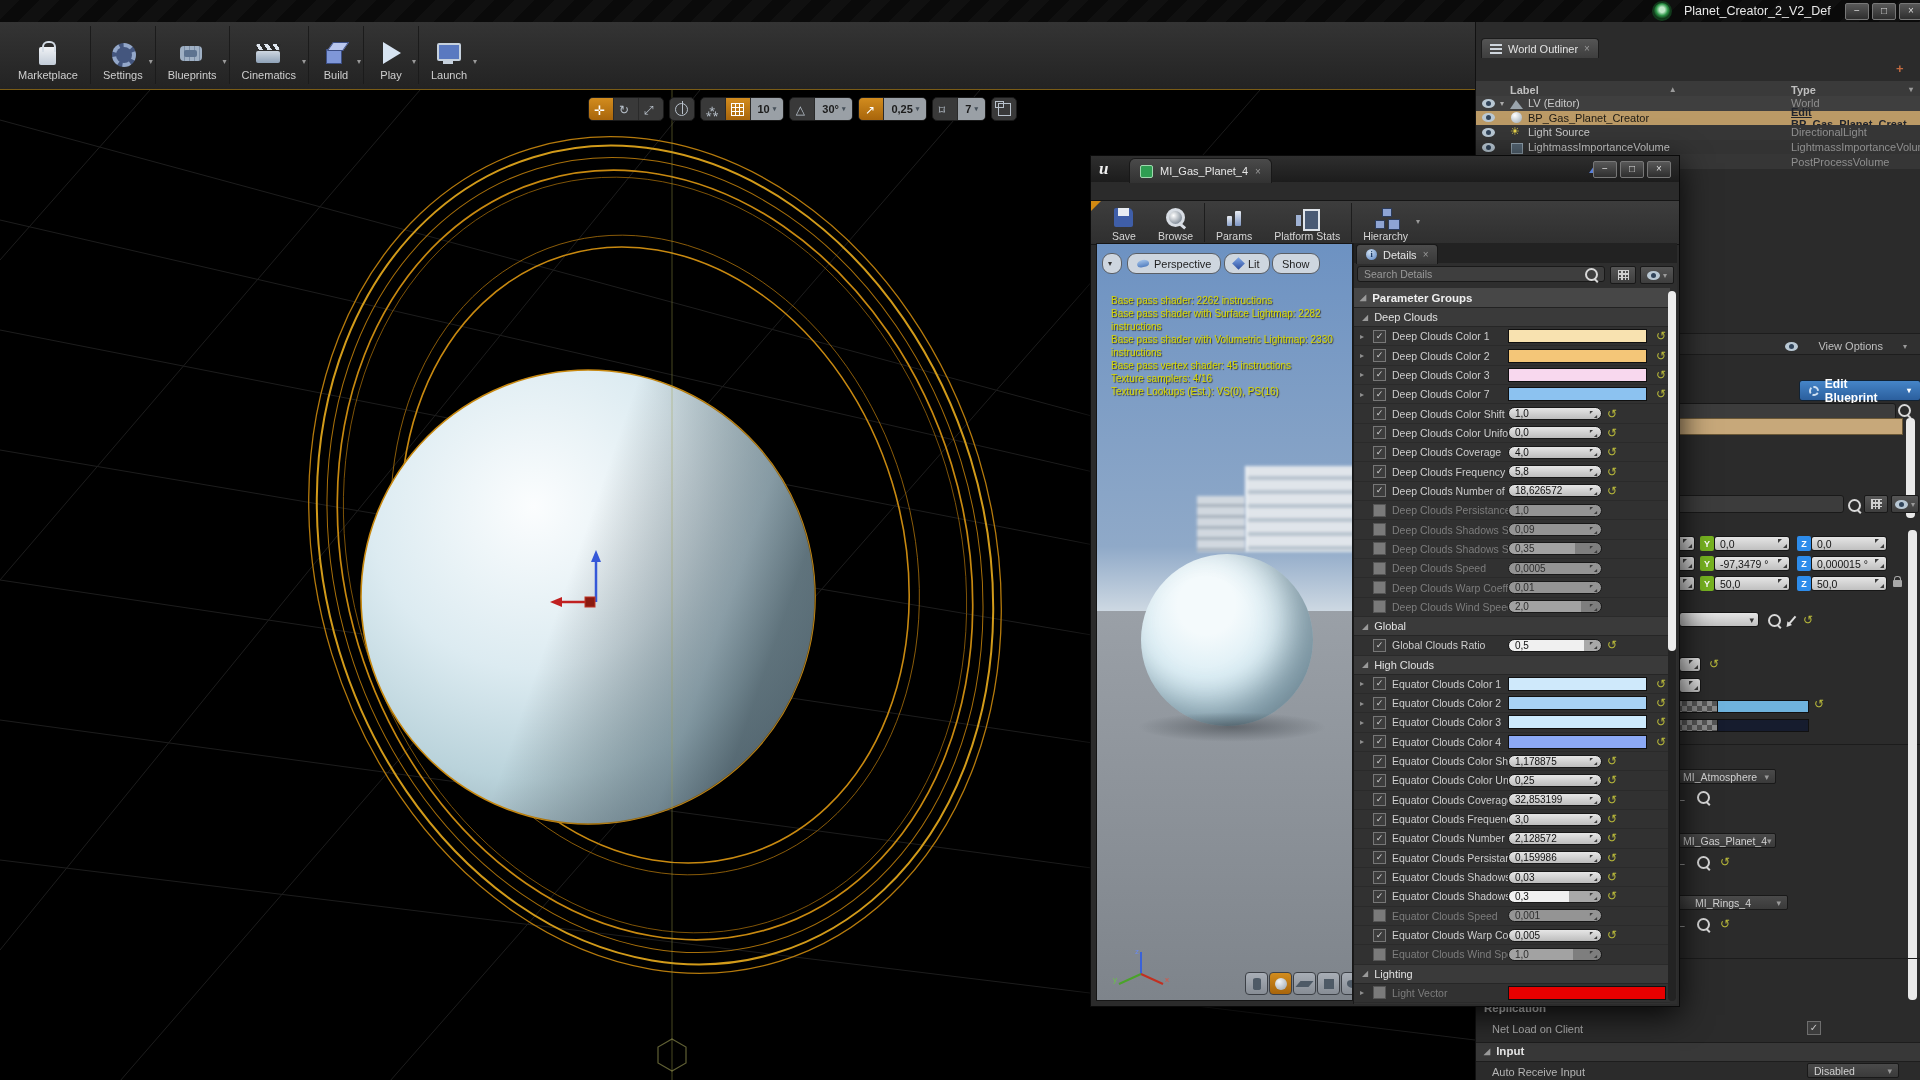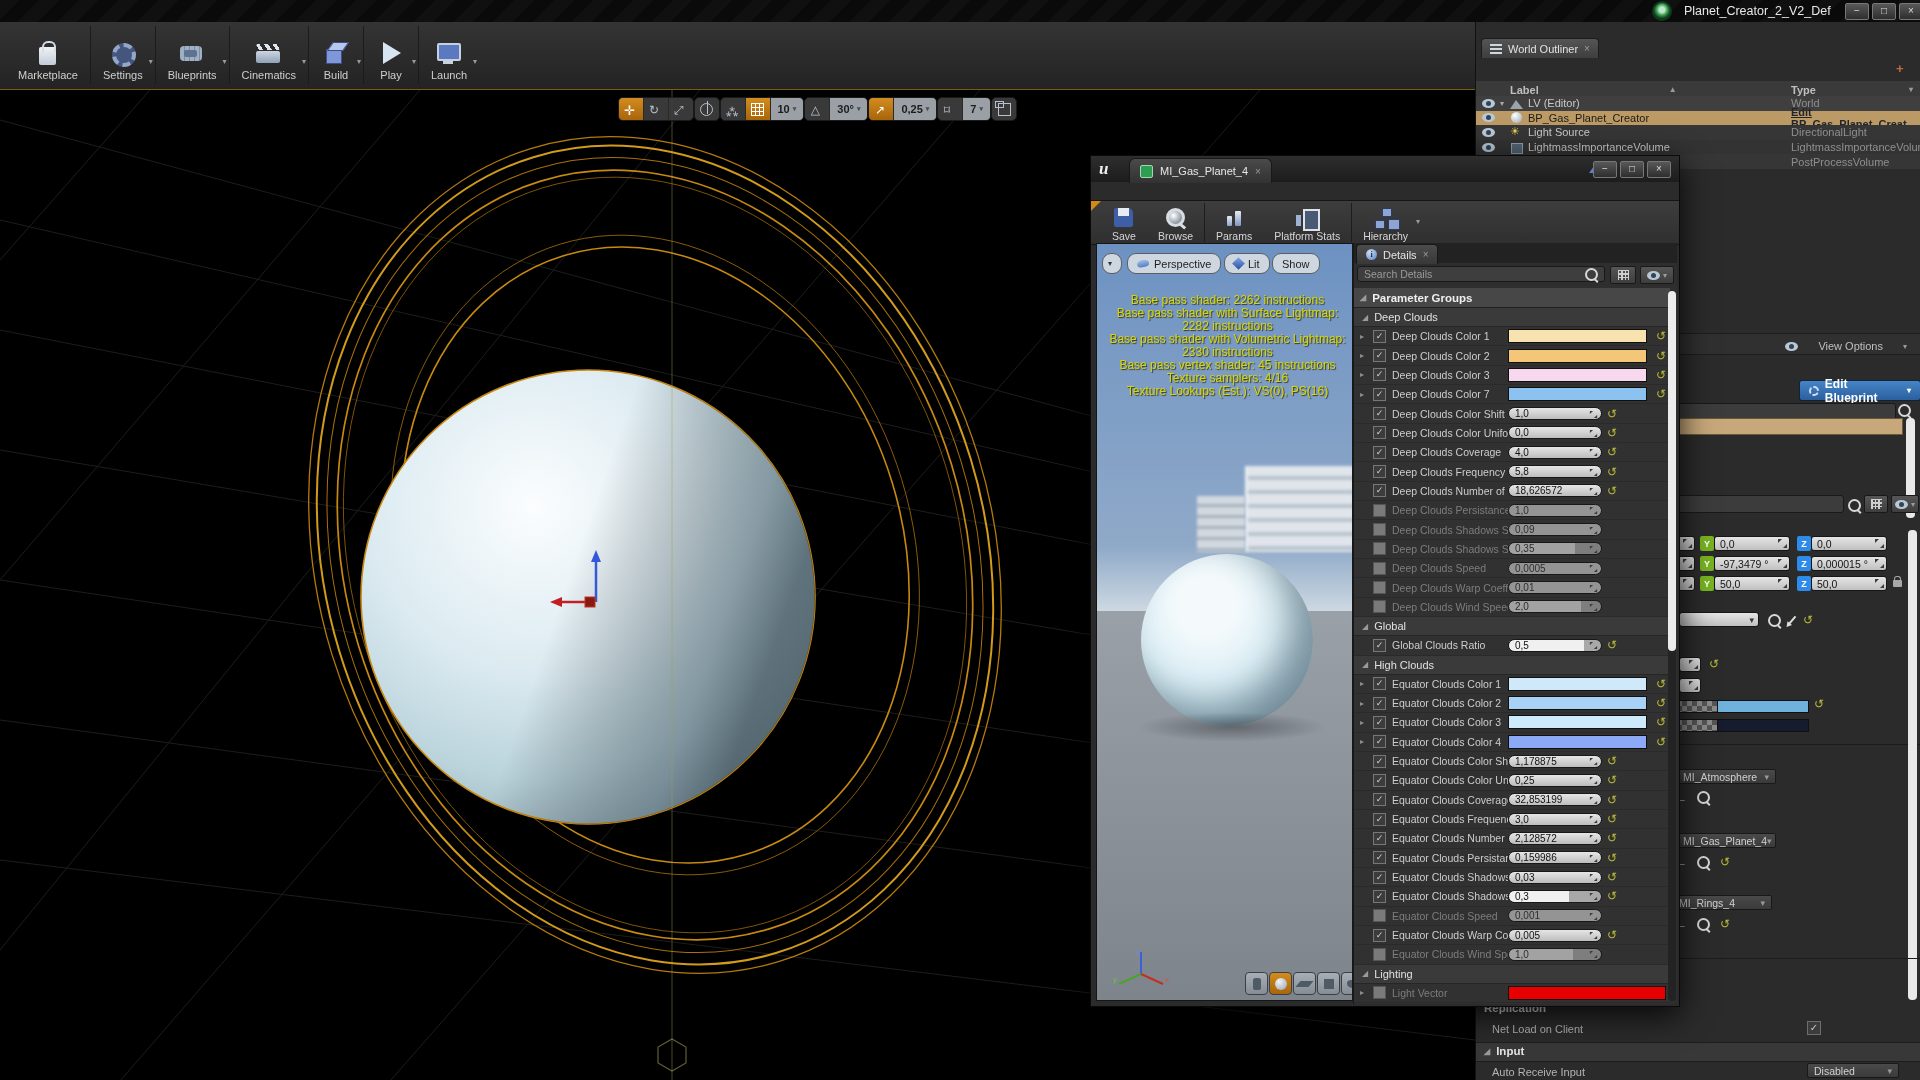--- a/index.html
+++ b/index.html
@@ -52,21 +52,21 @@
     border-top:11px solid transparent;border-bottom:11px solid transparent;}
   .ic-launch::before{content:"";position:absolute;left:3px;top:4px;width:20px;height:14px;background:#5a79c0;
     border:2px solid #c6d1dd;border-radius:2px;}
   .ic-launch::after{content:"";position:absolute;left:9px;top:22px;width:10px;height:3px;background:#c6d1dd;}
 
   
   #viewport{left:0;top:89px;width:1475px;height:991px;background:#000;border-top:1px solid #7a5c16;}
   #viewport svg{position:absolute;left:0;top:0;}
 
   
-  #vp-toolbar{position:absolute;right:458px;top:7px;display:flex;align-items:flex-end;padding-left:48px;}
+  #vp-toolbar{position:absolute;right:458px;top:7px;display:flex;gap:5px;align-items:flex-end;padding-left:48px;}
   .vpseg{display:flex;background:rgba(62,62,62,.92);border:1px solid #1a1a1a;border-radius:5px;overflow:hidden;height:22px;align-items:stretch;}
   .vpcell{width:24px;display:flex;align-items:center;justify-content:center;color:#b9c2cc;font-size:11px;position:relative;}
   .vpcell+.vpcell{border-left:1px solid #2a2a2a;}
   .vpcell.on{background:linear-gradient(#d28c1e,#a8650b);color:#fff;}
   .vpcell.num{width:auto;padding:0 7px;background:#9aa0a6;color:#1c1c1c;font-weight:bold;}
   .vpcell.num .c{color:#46505a;font-size:7px;margin-left:3px;}
   .gicon{width:13px;height:13px;}
   .gi-move::before{content:"✛";font-size:13px;color:inherit;}
   .gi-rot::before{content:"↻";font-size:12px;}
   .gi-scale::before{content:"⤢";font-size:12px;}
@@ -170,21 +170,21 @@
   .mi-hier::after{content:"";position:absolute;left:1px;top:13px;width:8px;height:7px;background:#8ea4d4;border:1px solid #2c3c5c;box-shadow:14px 0 0 #8ea4d4,14px 0 0 1px #2c3c5c;}
   .mtb-caret{position:absolute;right:-1px;top:14px;color:#9a9a9a;font-size:8px;}
 
   
   #preview{position:absolute;left:5px;top:87px;width:257px;height:758px;overflow:hidden;
     background:linear-gradient(#6d92c2 0%,#8fa9c8 40%,#cdd8e2 48.5%,#9aa0a7 48.6%,#7e848b 100%);border:1px solid #161616;box-sizing:border-box;}
   .pv-btn{position:absolute;height:19px;background:rgba(214,219,226,.92);border:1px solid #5a5f66;border-radius:9px;
     color:#1e1e1e;font-size:11px;display:flex;align-items:center;gap:5px;padding:0 9px;}
   .pv-ico-persp{width:12px;height:7px;background:linear-gradient(#9fc0e8,#5580c0);border-radius:50% 50% 40% 40%;transform:rotate(-12deg);}
   .pv-ico-lit{width:9px;height:9px;background:linear-gradient(135deg,#7fa8e8,#2c4c9c);transform:rotate(45deg);}
-  #pv-stats{position:absolute;left:6px;top:50px;color:#d8d800;font-size:12px;line-height:13px;text-shadow:1px 1px 1px #333;text-align:center;}
+  #pv-stats{position:absolute;left:14px;top:50px;color:#d8d800;font-size:10px;line-height:13px;text-shadow:1px 1px 1px #333;}
   .bld{position:absolute;filter:blur(1.6px);opacity:.92;}
   #pv-sphere{position:absolute;left:44px;top:310px;width:172px;height:172px;border-radius:50%;
     background:radial-gradient(circle at 38% 30%,#f4fafc 0 18%,#dceef5 45%,#b5d2de 72%,#8fa8b2 100%);
     box-shadow:inset -22px -18px 34px rgba(50,70,85,.45);}
   #pv-shadow{position:absolute;left:40px;top:468px;width:190px;height:30px;border-radius:50%;
     background:radial-gradient(rgba(20,25,30,.38),transparent 70%);}
   #pv-gizmo{position:absolute;left:14px;top:700px;width:60px;height:46px;}
   .shape-btn{position:absolute;width:21px;height:21px;border-radius:4px;background:linear-gradient(#a8aeb6,#878d95);
     border:1px solid #3c4046;display:flex;align-items:center;justify-content:center;}
   .shape-btn.on{background:linear-gradient(#d28c1e,#a8650b);}
@@ -576,21 +576,21 @@
       <span class="slot-label">MI_Gas_Planet_4</span>
           <span class="ddcaret">▾</span>
     </div>
     <div class="slot-icons" style="left:200px;top:22px;">
       <span style="color:#e8e8e8;font-weight:bold;">←</span>
       <span class="mag light"></span>
       <span class="revert slot-revert">↺</span>
     </div>
   </div>
       <div style="position: absolute; left: 0px; top: 873px; width: 445px; height: 40px;">
-    <div class="ddfield" style="left:186px;top:0;width:110px;padding-left:16px;align-items:center;">
+    <div class="ddfield" style="left:202px;top:0;width:110px;padding-left:16px;align-items:center;">
       <span class="slot-label">MI_Rings_4</span>
           <span class="ddcaret">▾</span>
     </div>
     <div class="slot-icons" style="left:200px;top:22px;">
       <span style="color:#e8e8e8;font-weight:bold;">←</span>
       <span class="mag light"></span>
       <span class="revert slot-revert">↺</span>
     </div>
   </div>
     </div>

